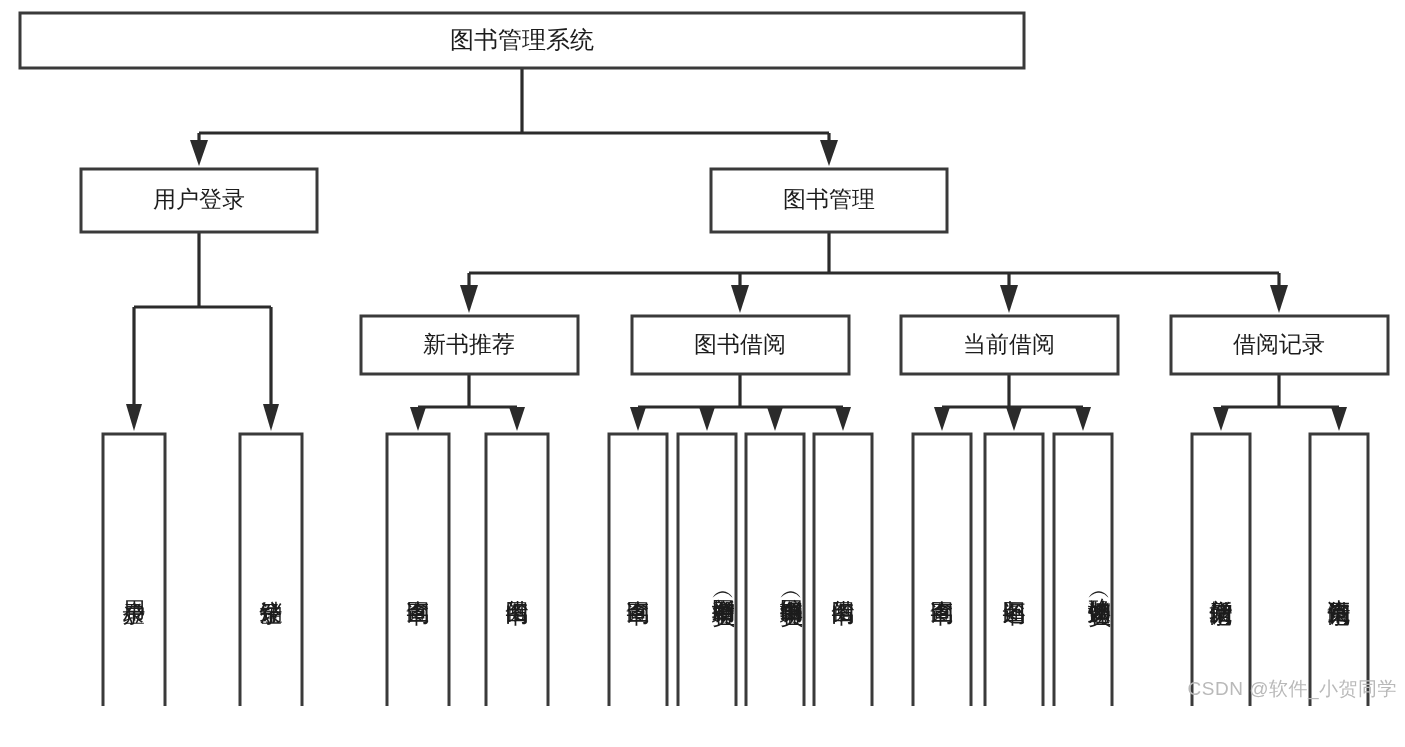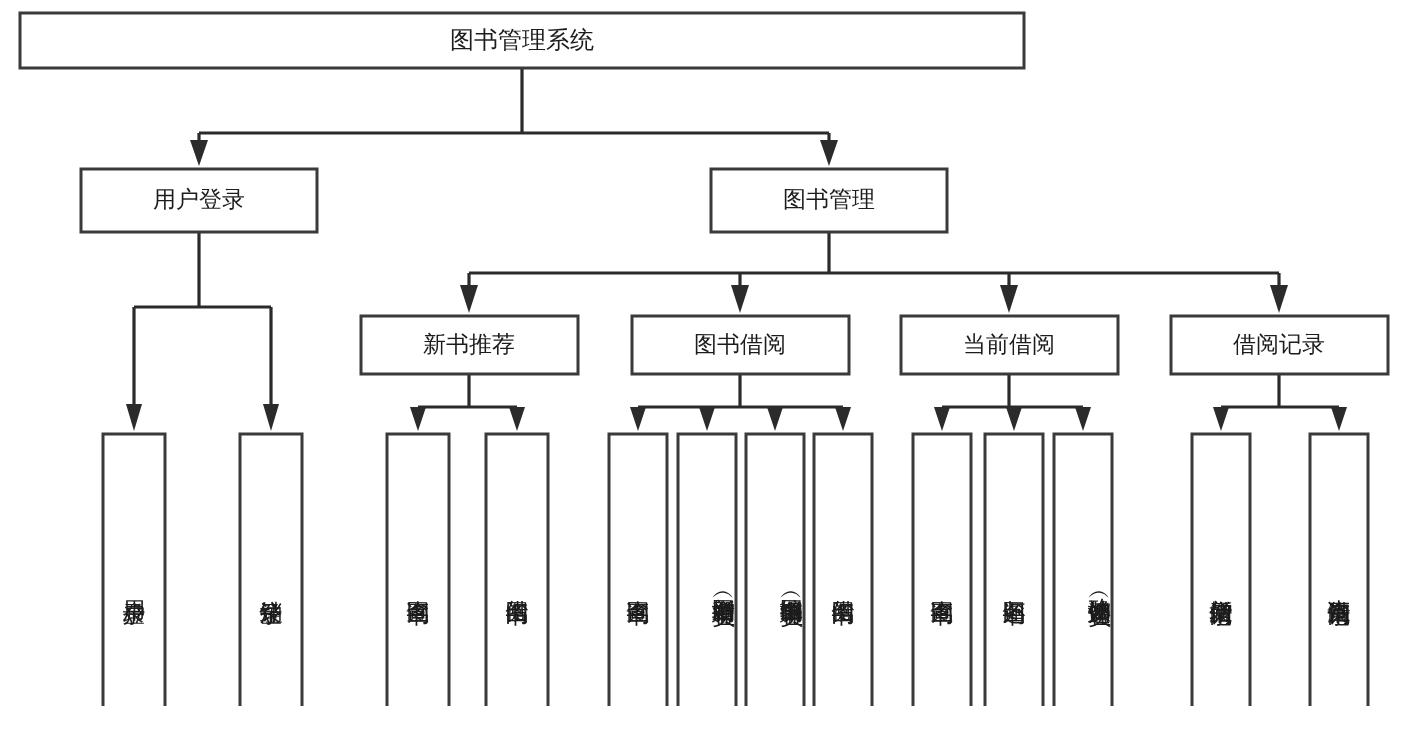--- a/index.html
+++ b/index.html
@@ -211,14 +211,15 @@
   <div class="vlabel" style="left:609px; top:434px; width:58px; height:300px;">查询图书</div>
   <div class="vlabel" style="left:678px; top:436px; width:58px; height:296px; align-items:flex-start;">新增图书（管理员）</div>
   <div class="vlabel" style="left:746px; top:436px; width:58px; height:296px; align-items:flex-start;">编辑图书（管理员）</div>
   <div class="vlabel" style="left:814px; top:434px; width:58px; height:300px;">借阅图书</div>
   <div class="vlabel" style="left:913px; top:434px; width:58px; height:300px;">查询图书</div>
   <div class="vlabel" style="left:985px; top:434px; width:58px; height:300px;">归还图书</div>
   <div class="vlabel" style="left:1054px; top:436px; width:58px; height:296px; align-items:flex-start;">确认归还（管理员）</div>
   <div class="vlabel" style="left:1192px; top:434px; width:58px; height:300px;">新增借阅记录</div>
   <div class="vlabel" style="left:1310px; top:434px; width:58px; height:300px;">查询借阅记录</div>
 
+  <div class="watermark">CSDN @软件_小贺同学</div>
 
 </div>
 
 </body></html>

